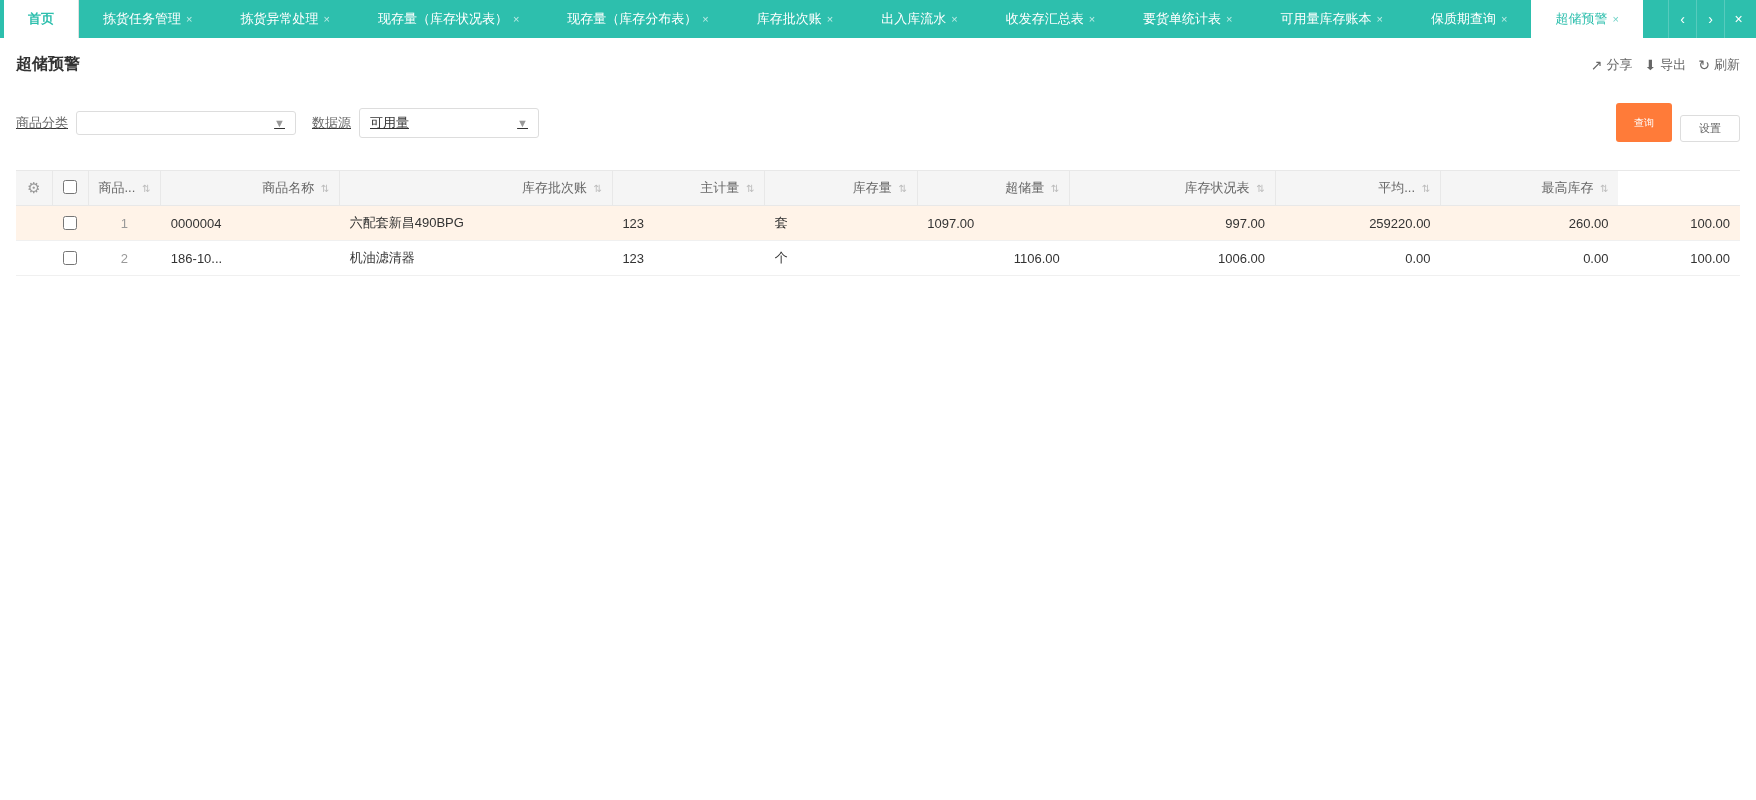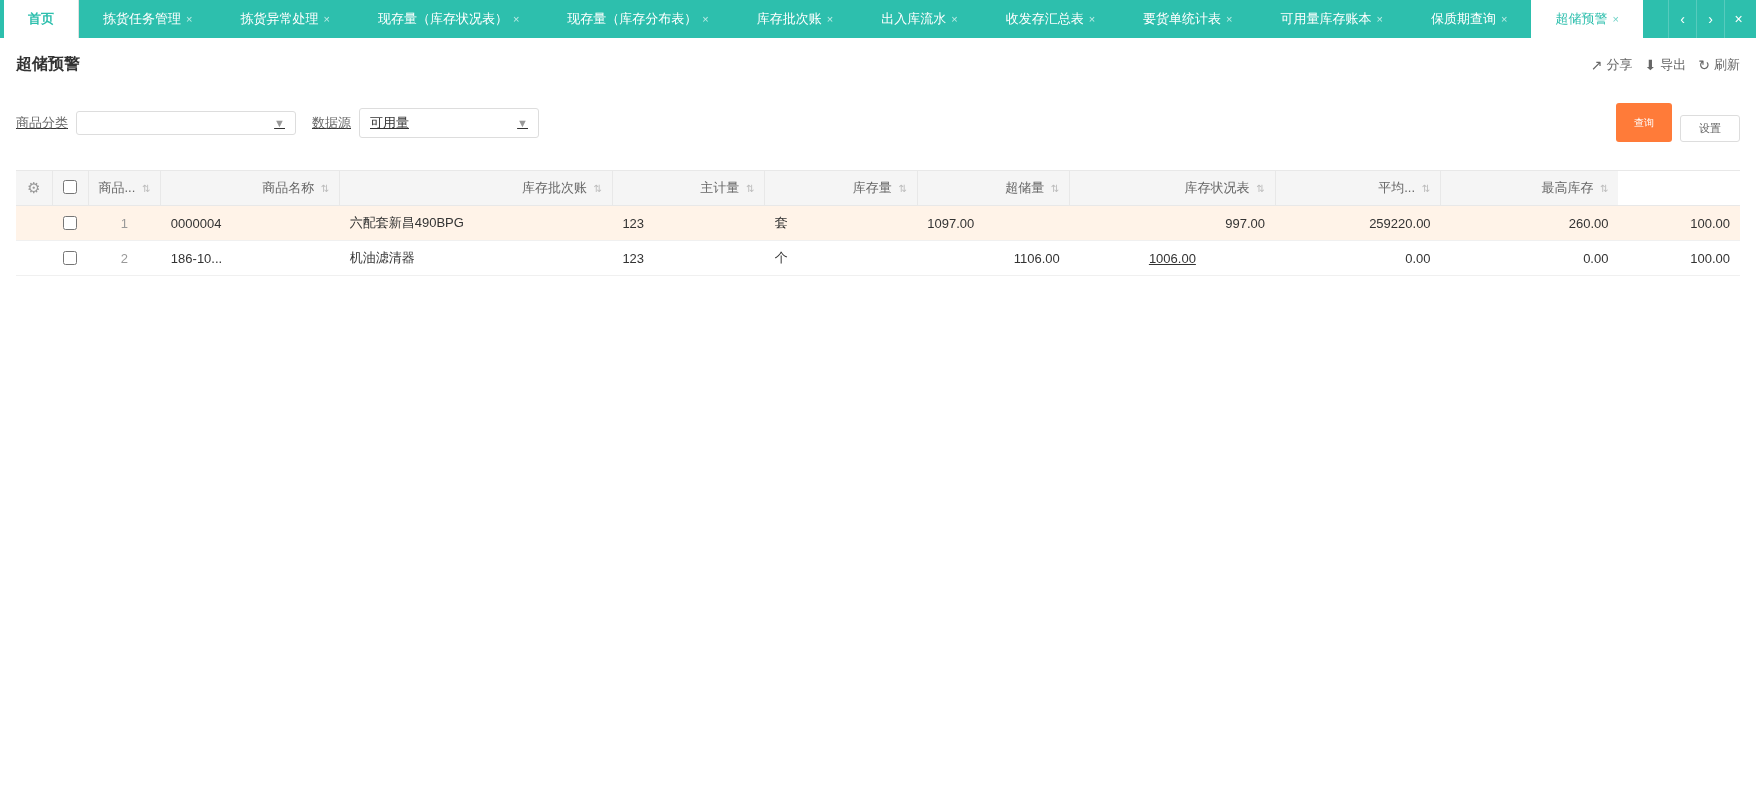--- a/index.html
+++ b/index.html
@@ -369,21 +369,21 @@
         <div class="checkbox-cell">
           <input type="checkbox" style="">
         </div>
       </td>
       <td style="color:#999;text-align:center;width:30px;">2</td>
       <td>186-10...</td>
       <td>机油滤清器</td>
       <td>123</td>
       <td>个</td>
       <td style="text-align:right;">1106.00</td>
-      <td style="text-align:center;text-decoration:underline;">1006.00</td>
+      <td style="text-align:right;">1006.00</td>
       <td style="text-align:right;">0.00</td>
       <td style="text-align:right;">0.00</td>
       <td style="text-align:right;">100.00</td>
     </tr>
       </tbody>
   </table>
 
 </div>
 
 </body></html>

